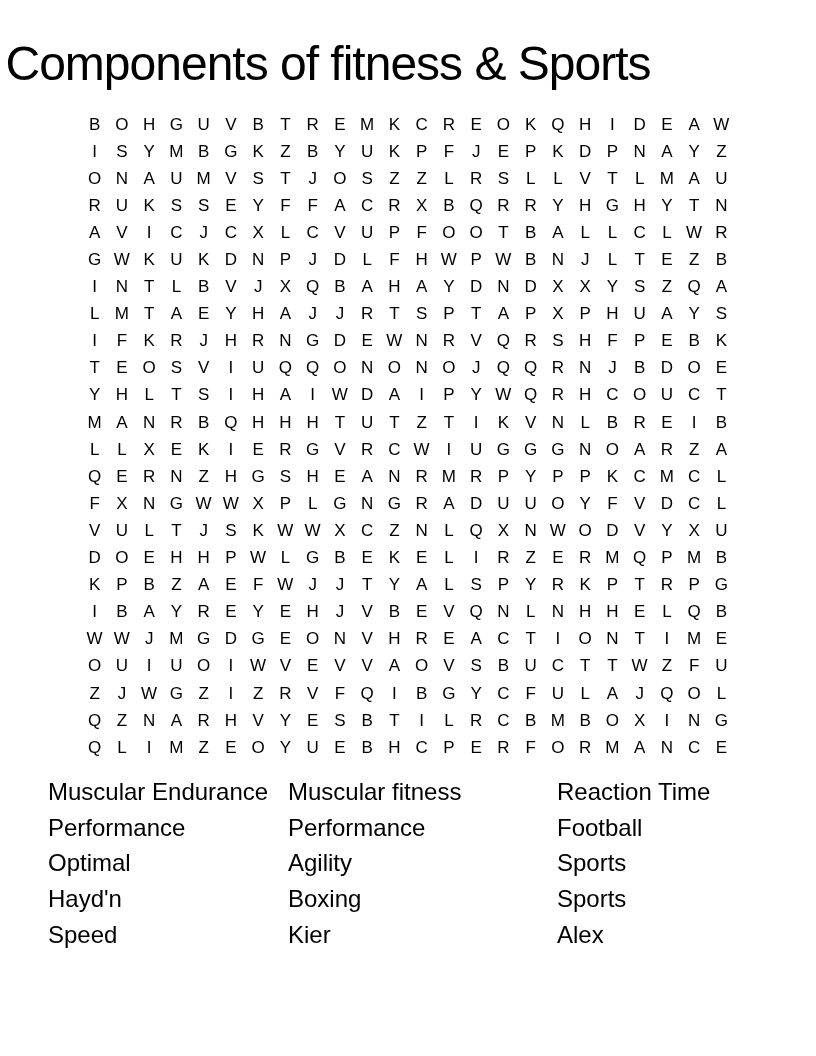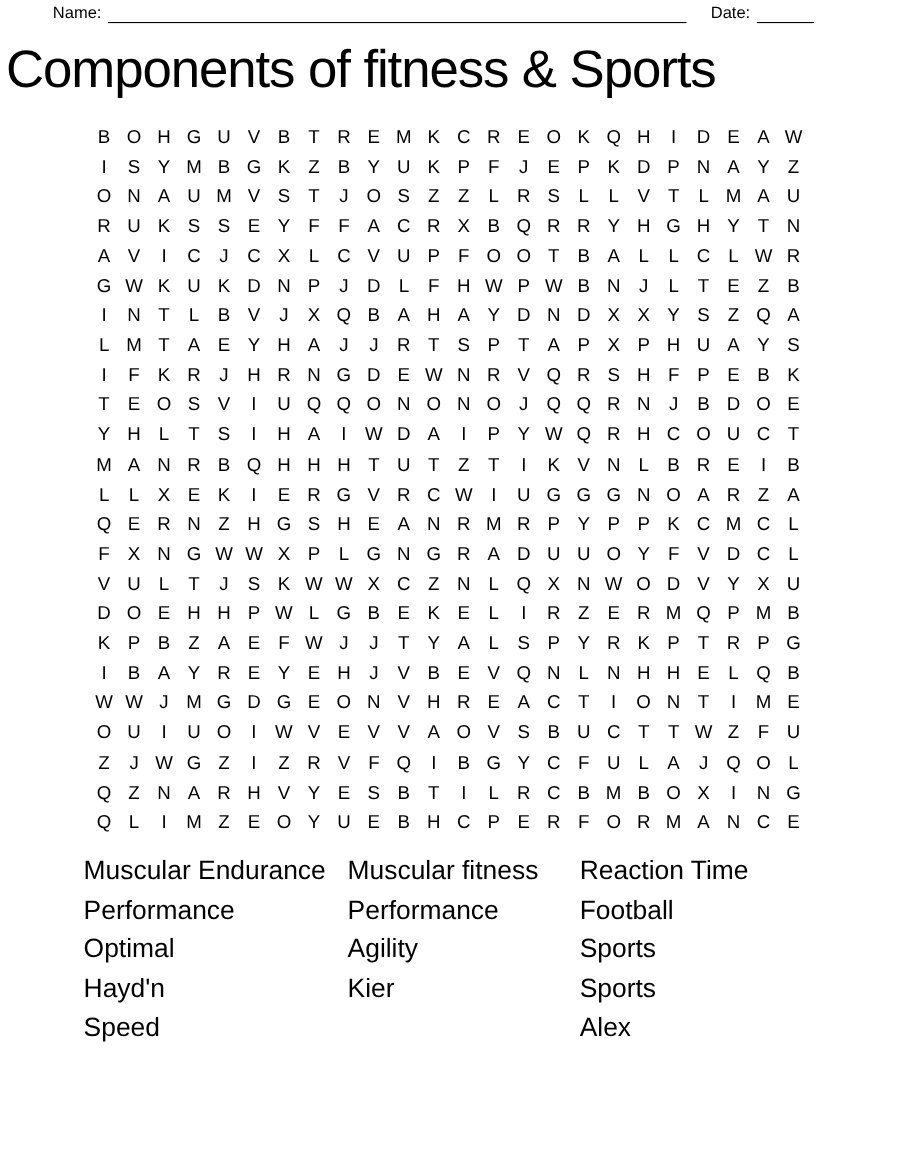--- a/index.html
+++ b/index.html
@@ -82,43 +82,36 @@
   .word-list {
     position: absolute;
     top: 774px;
     left: 0;
     width: 816px;
     height: 190px;
   }
   .word-col {
     position: absolute;
     top: 0;
-    margin-left: 28px;
   }
   .word-col.c1 { left: 48px;  }
   .word-col.c2 { left: 288px; }
-  .word-col.c3 { left: 499px; }
+  .word-col.c3 { left: 557px; }
   .word {
     font-size: 24px;
     line-height: 35.7px;
     white-space: nowrap;
     color: #000;
   }
 </style>
 </head>
 <body>
 
 <div class="page">
 
-  <div class="header-row">
-    <span class="hdr-label">Name:</span>
-    <span class="name-line"></span>
-    <span class="hdr-label">Date:</span>
-    <span class="date-line"></span>
-  </div>
 
   <h1 class="title">Components of fitness &amp; Sports</h1>
 
   <div class="letter-grid">
       <span class="cell">B</span>
       <span class="cell">O</span>
       <span class="cell">H</span>
       <span class="cell">G</span>
       <span class="cell">U</span>
       <span class="cell">V</span>
@@ -699,20 +692,21 @@
         <div class="word">Muscular Endurance</div>
         <div class="word">Performance</div>
         <div class="word">Optimal</div>
         <div class="word">Hayd'n</div>
         <div class="word">Speed</div>
       </div>
     <div class="word-col c2">
         <div class="word">Muscular fitness</div>
         <div class="word">Performance</div>
         <div class="word">Agility</div>
+        <div class="word">Boxing</div>
         <div class="word">Kier</div>
       </div>
     <div class="word-col c3">
         <div class="word">Reaction Time</div>
         <div class="word">Football</div>
         <div class="word">Sports</div>
         <div class="word">Sports</div>
         <div class="word">Alex</div>
       </div>
   </div>

